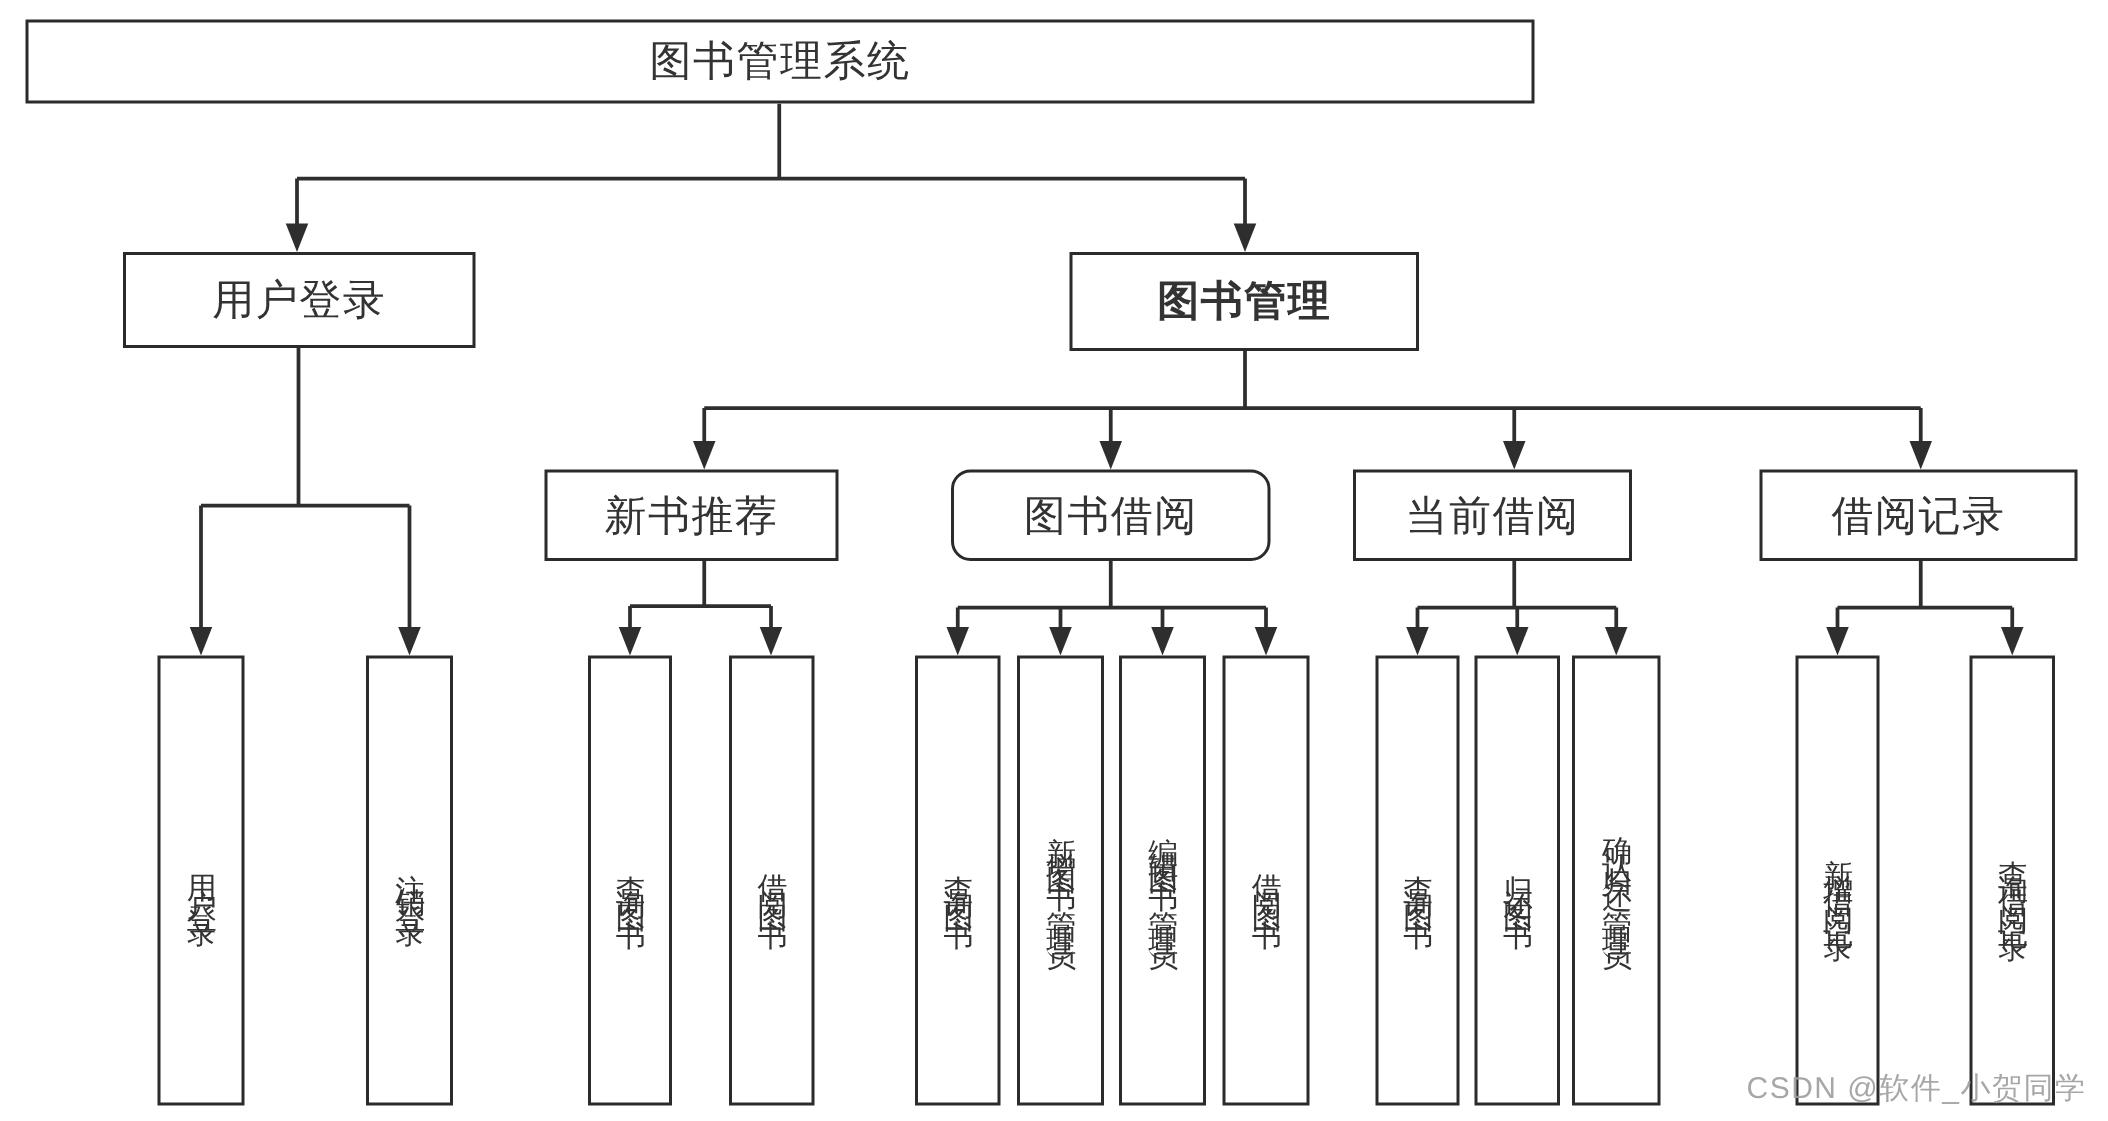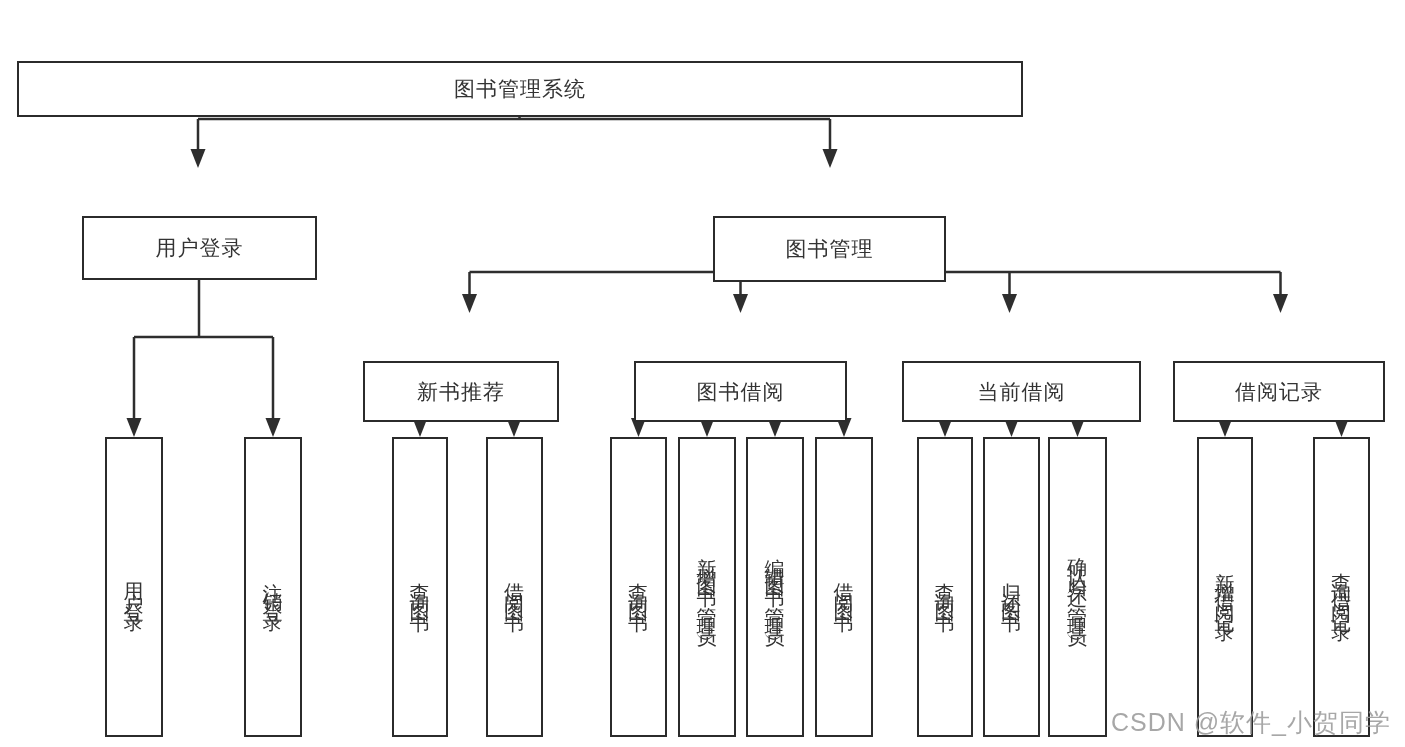--- a/index.html
+++ b/index.html
@@ -26,32 +26,31 @@
     position: absolute;
     box-sizing: border-box;
     border: 2px solid #2b2b2b;
     background: #ffffff;
     display: flex;
     align-items: center;
     justify-content: center;
     color: #333333;
   }
   .hbox {
-    font-size: 21px;
+    font-size: 28px;
     letter-spacing: 1px;
     white-space: nowrap;
-    margin-top: 48px;
   }
   .root  { left: 17px;   top: 13px;  width: 1006px; height: 56px; }
   .l2a   { left: 82px;   top: 168px; width: 235px;  height: 64px; }
-  .l2b   { left: 713px;  top: 168px; width: 233px;  height: 66px; }
+  .l2b   { left: 713px;  top: 168px; width: 233px;  height: 66px; font-weight: bold; }
   .l3    { top: 313px; height: 61px; }
   .l3a   { left: 363px;  width: 196px; }
-  .l3b   { left: 634px;  width: 213px; }
-  .l3c   { left: 902px;  width: 239px; }
+  .l3b   { left: 634px;  width: 213px; border-radius: 13px; }
+  .l3c   { left: 902px;  width: 186px; }
   .l3d   { left: 1173px; width: 212px; }
   .vbox  { top: 437px; height: 300px; }
   .vtext {
     writing-mode: vertical-rl;
     text-orientation: mixed;
     font-size: 20px;
     letter-spacing: 10px;
     line-height: 1;
     color: #333333;
   }
@@ -65,21 +64,21 @@
   .v8  { left: 815px;  width: 58px; }
   .v9  { left: 917px;  width: 56px; }
   .v10 { left: 983px;  width: 57px; }
   .v11 { left: 1048px; width: 59px; }
   .v12 { left: 1197px; width: 56px; }
   .v13 { left: 1313px; width: 57px; }
   .watermark {
     position: absolute;
     right: 14px;
     bottom: 8px;
-    font-size: 25px;
+    font-size: 20px;
     color: #9e9e9e;
     letter-spacing: 1px;
     white-space: nowrap;
     z-index: 5;
     opacity: 0.9;
   }
 </style>
 </head>
 <body>
 

